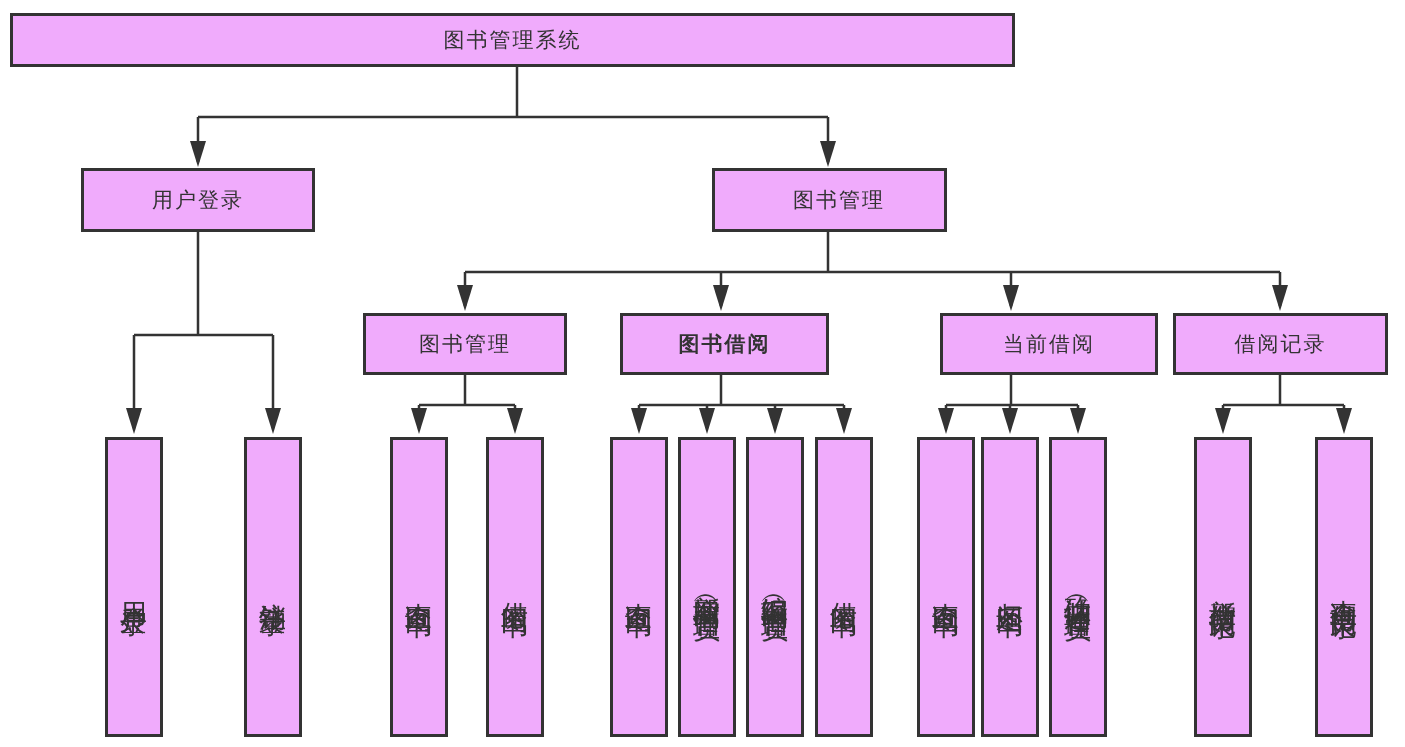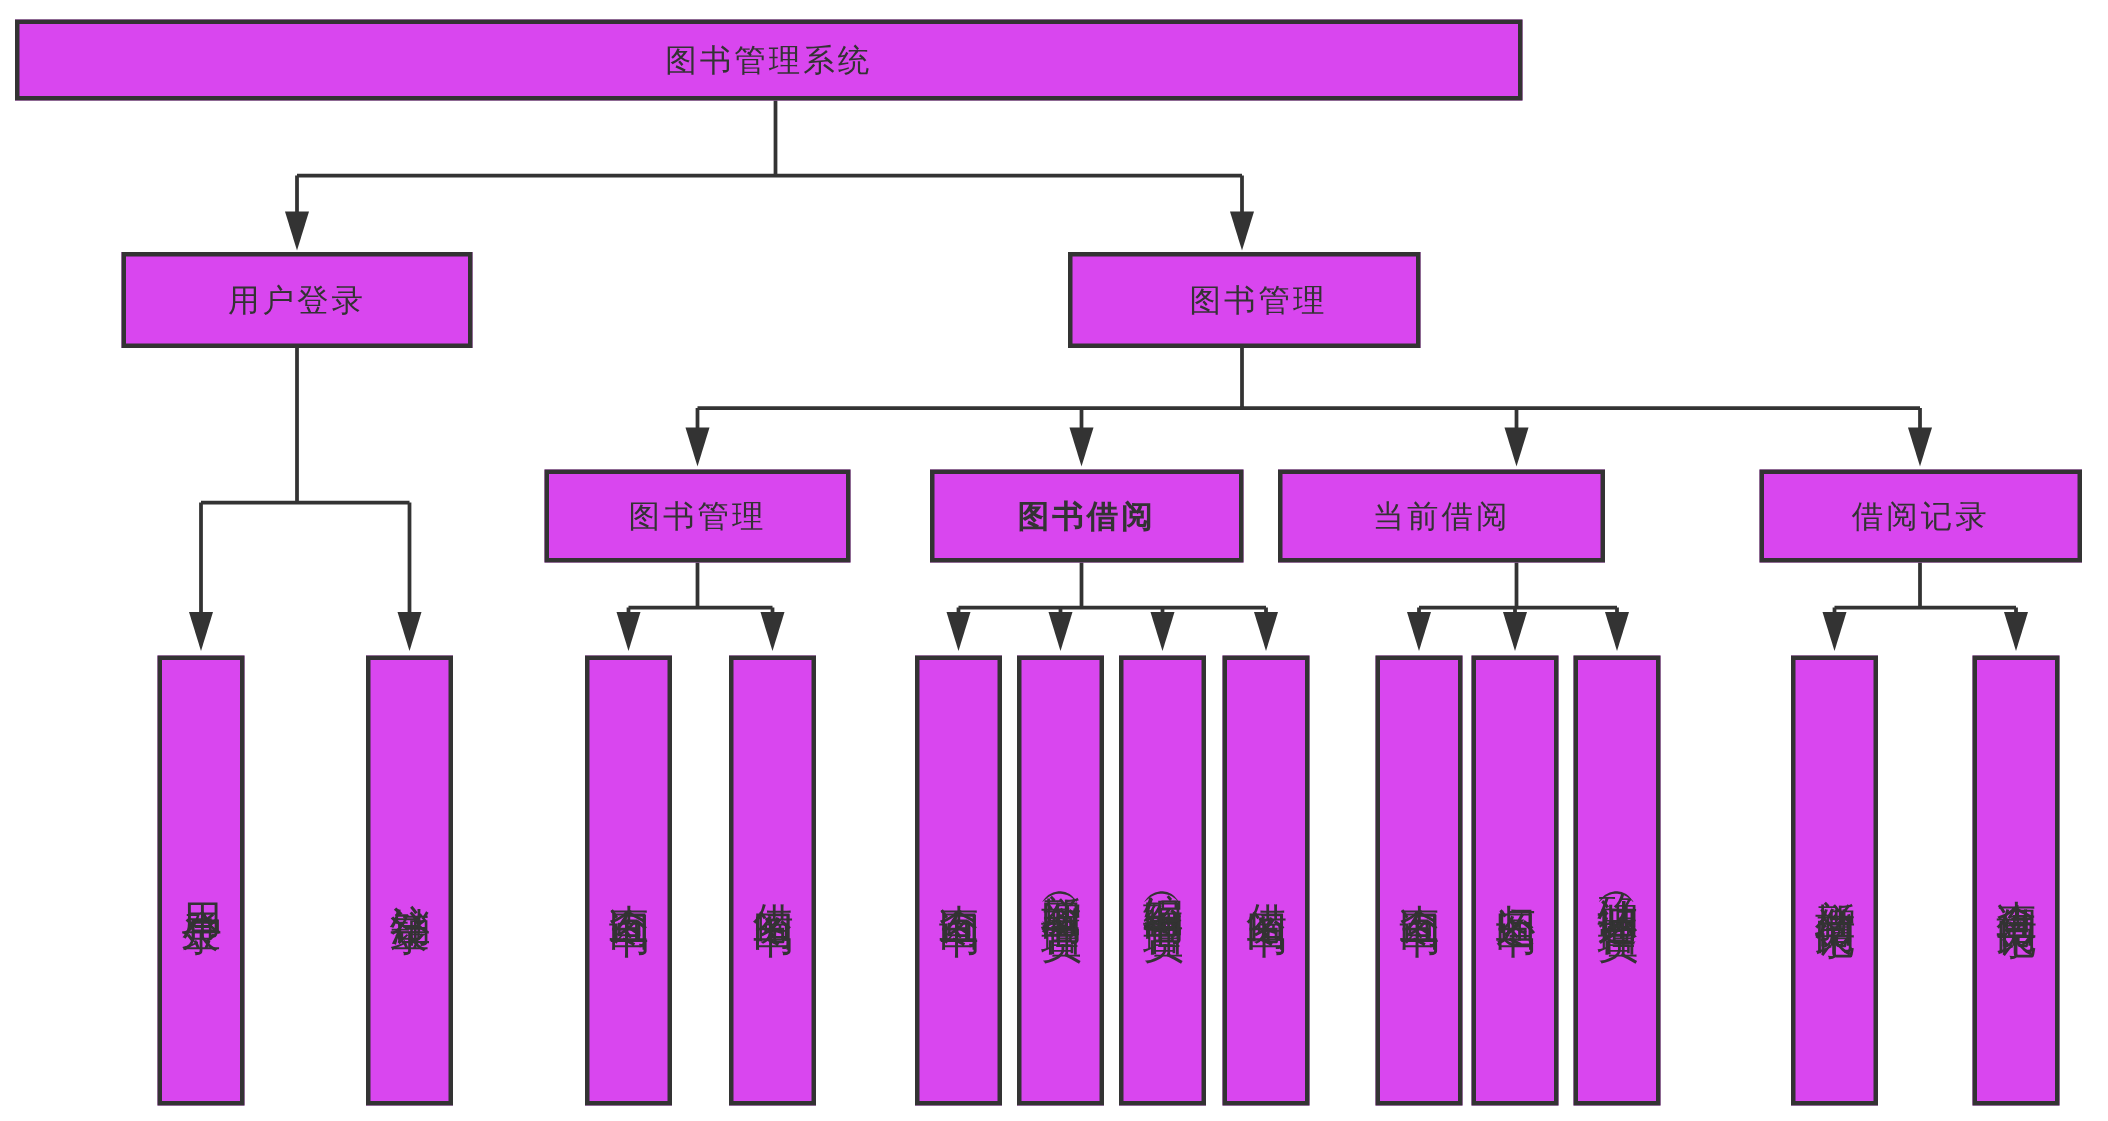--- a/index.html
+++ b/index.html
@@ -28,21 +28,21 @@
     stroke-width: 2.5;
   }
   #connectors polygon {
     fill: var(--line, #333333);
     stroke: none;
   }
   .box {
     position: absolute;
     box-sizing: border-box;
     border: 3px solid var(--line, #333333);
-    background: #d946ef;
+    background: #f0abfc;
     color: var(--text, #333333);
     display: flex;
     align-items: center;
     justify-content: center;
   }
   .h-box {
     font-size: 21px;
     letter-spacing: 2px;
     white-space: nowrap;
   }
@@ -104,21 +104,21 @@
     <polygon points="1336,408 1352,408 1344,434"></polygon>
   </svg>
 
   <div class="box h-box" style="left:10px; top:13px; width:1005px; height:54px;">图书管理系统</div>
 
   <div class="box h-box" style="left:81px; top:168px; width:234px; height:64px;">用户登录</div>
   <div class="box h-box" style="left:712px; top:168px; width:235px; height:64px;padding-left:19px;">图书管理</div>
 
   <div class="box h-box" style="left:363px; top:313px; width:204px; height:62px;">图书管理</div>
   <div class="box h-box" style="left:620px; top:313px; width:209px; height:62px;font-weight:bold;">图书借阅</div>
-  <div class="box h-box" style="left:852px; top:313px; width:218px; height:62px;">当前借阅</div>
+  <div class="box h-box" style="left:940px; top:313px; width:218px; height:62px;">当前借阅</div>
   <div class="box h-box" style="left:1173px; top:313px; width:215px; height:62px;">借阅记录</div>
 
   <div class="box v-box" style="left:105px; top:437px; width:58px; height:300px;">用户登录</div>
   <div class="box v-box" style="left:244px; top:437px; width:58px; height:300px;">注销登录</div>
 
   <div class="box v-box" style="left:390px; top:437px; width:58px; height:300px;">查询图书</div>
   <div class="box v-box" style="left:486px; top:437px; width:58px; height:300px;">借阅图书</div>
 
   <div class="box v-box" style="left:610px; top:437px; width:58px; height:300px;">查询图书</div>
   <div class="box v-box" style="left:678px; top:437px; width:58px; height:300px;">新增图书（管理员）</div>

